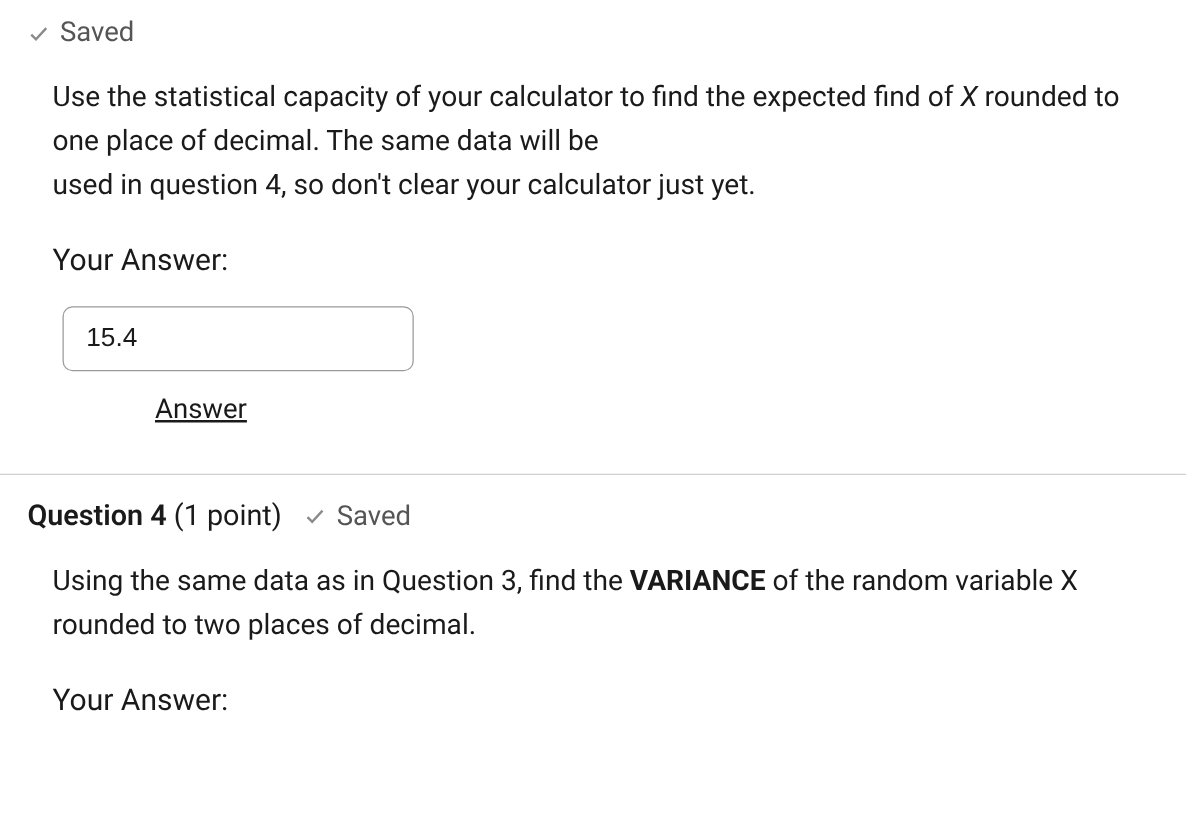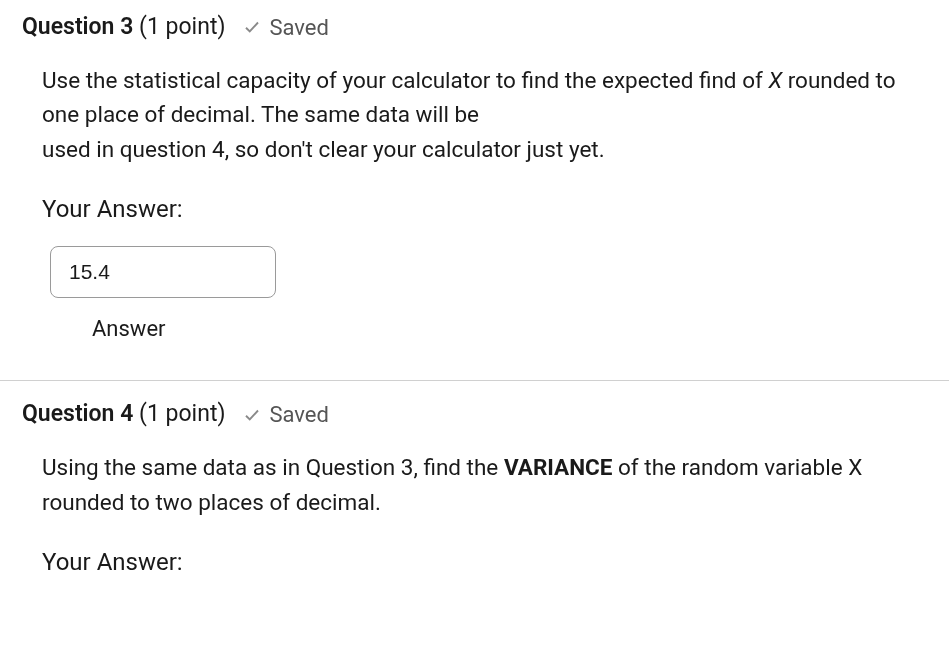--- a/index.html
+++ b/index.html
@@ -68,55 +68,52 @@
     }
     .question-body .italic {
       font-style: italic;
     }
     .your-answer-label {
       margin-top: 24px;
       margin-bottom: 18px;
       font-size: 24px;
     }
     .answer-input {
-      width: 226px;
+      width: 281px;
       height: 52px;
       border: 1px solid #9a9a9a;
       border-radius: 8px;
       padding: 8px 18px;
       font-size: 21px;
       color: #1a1a1a;
       background: #ffffff;
       margin-left: 8px;
     }
     .answer-caption {
       margin-top: 14px;
-      margin-left: 50px;
+      margin-left: 82px;
       font-size: 22px;
       color: #1a1a1a;
+      text-decoration: underline;
     }
     .divider {
       border: none;
       border-top: 1px solid #d0d0d0;
       margin: 6px 0 16px 0;
     }
     .bold-word {
       font-weight: 700;
       text-align: right;
     }
   </style>
 </head>
 <body>
 
 <div class="question-block">
   <div class="question-header">
-    <div class="question-title">
-      <span class="bold">Question 3</span>
-      <span>(1 point)</span>
-    </div>
     <div class="saved-wrap">
       <span class="check-icon">
         <svg viewBox="0 0 24 24">
             <polyline points="4 13 9 18 20 6"></polyline>
           </svg>
       </span>
       <span class="saved-text">Saved</span>
     </div>
   </div>
 

